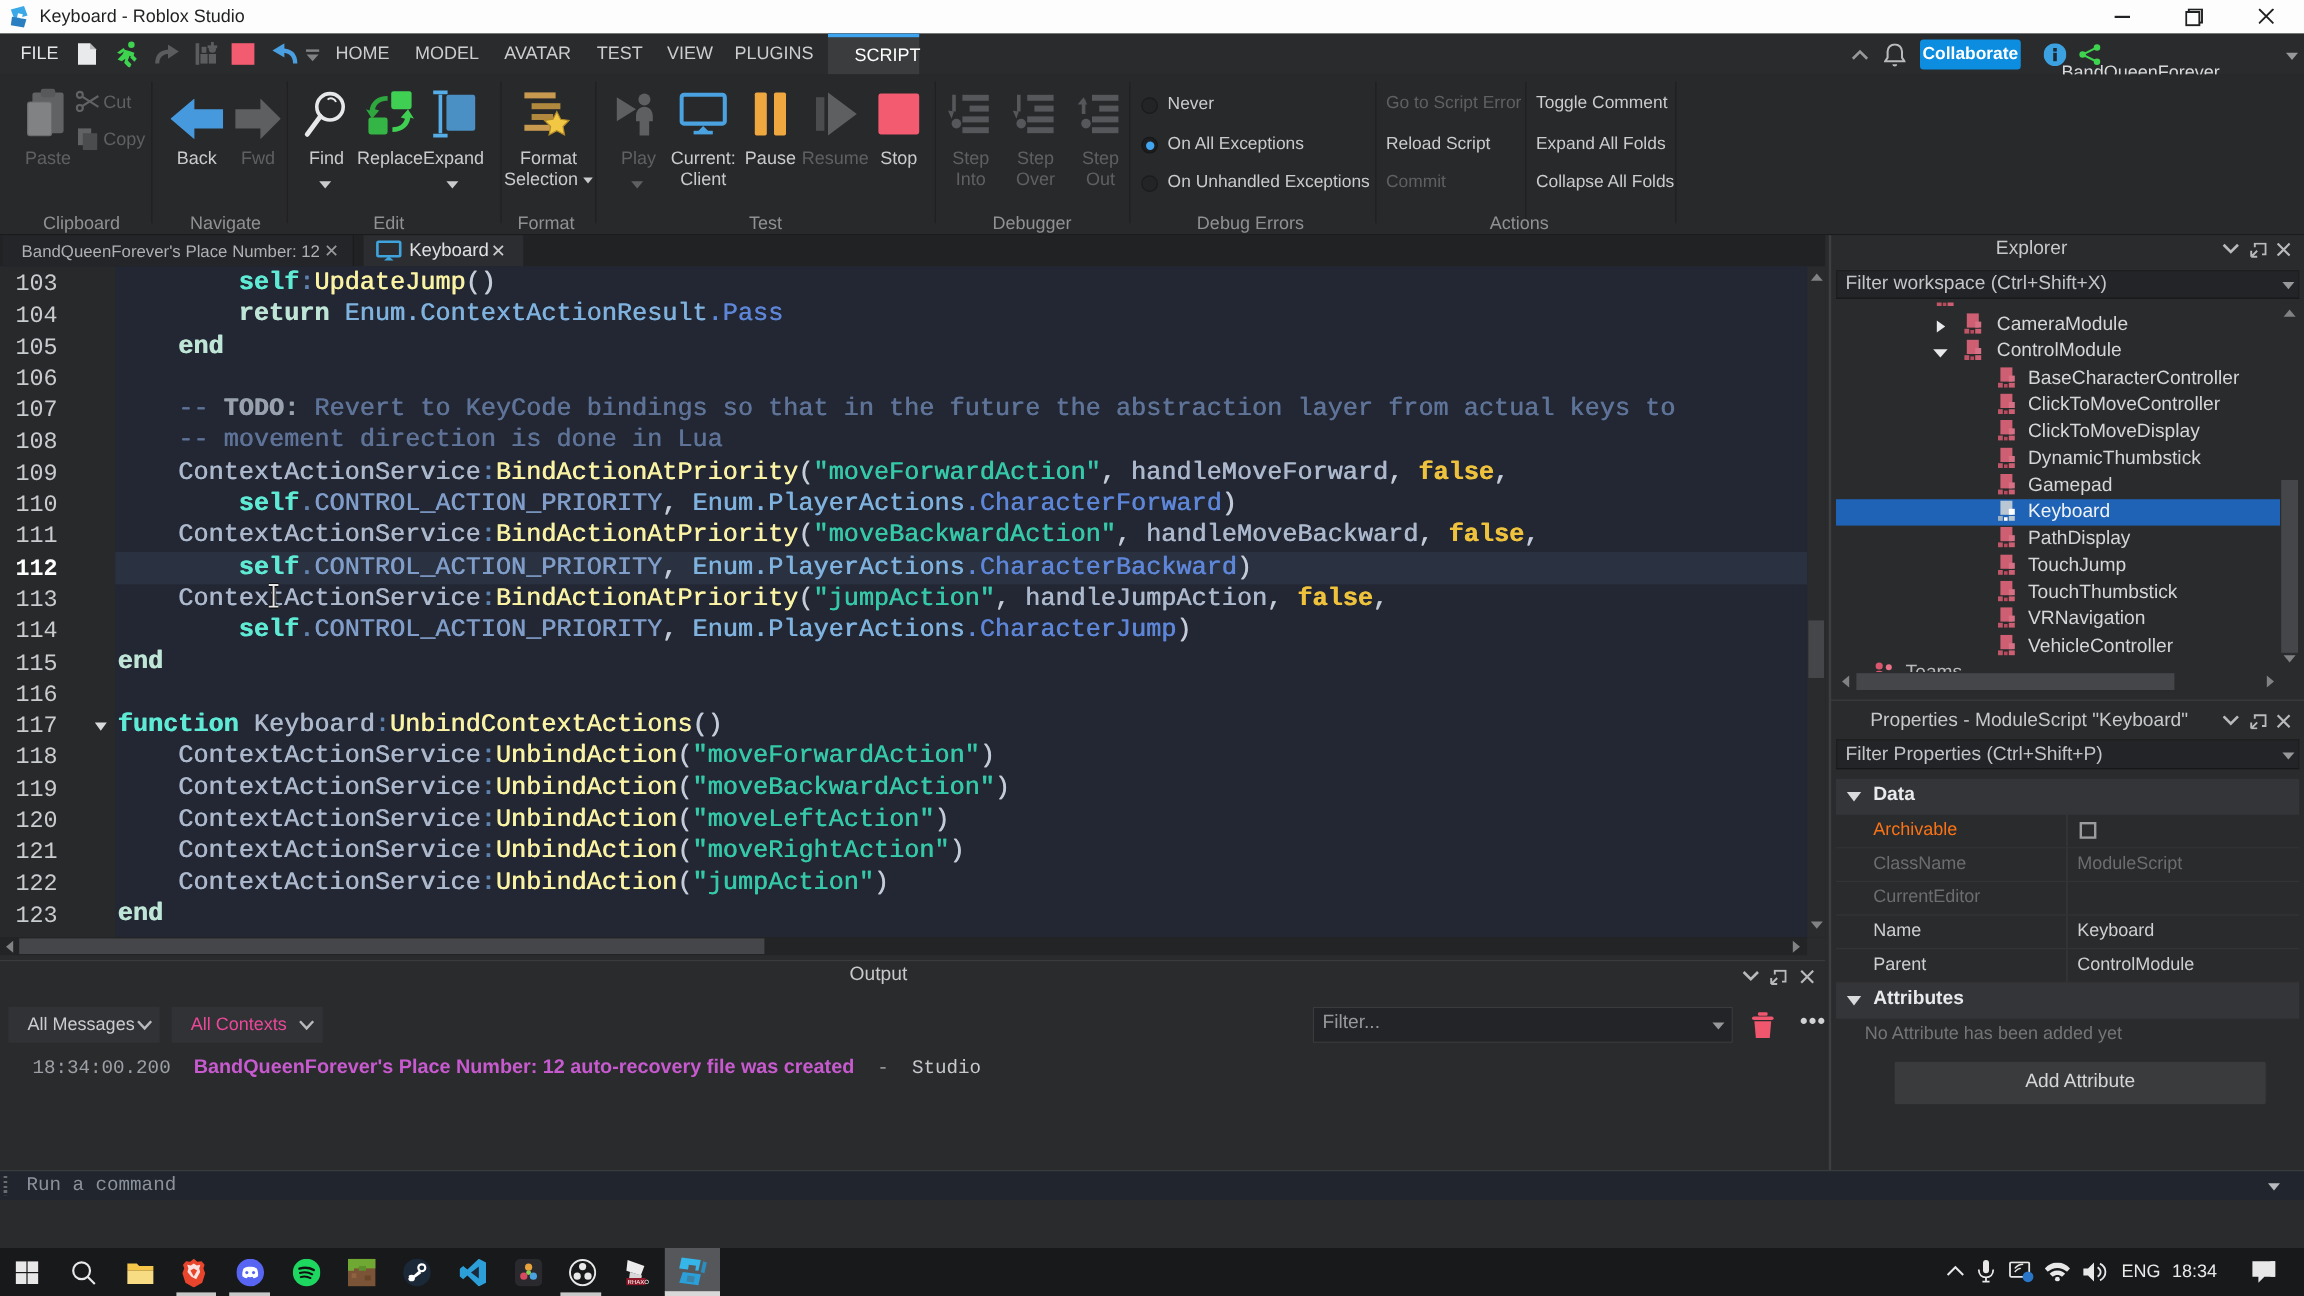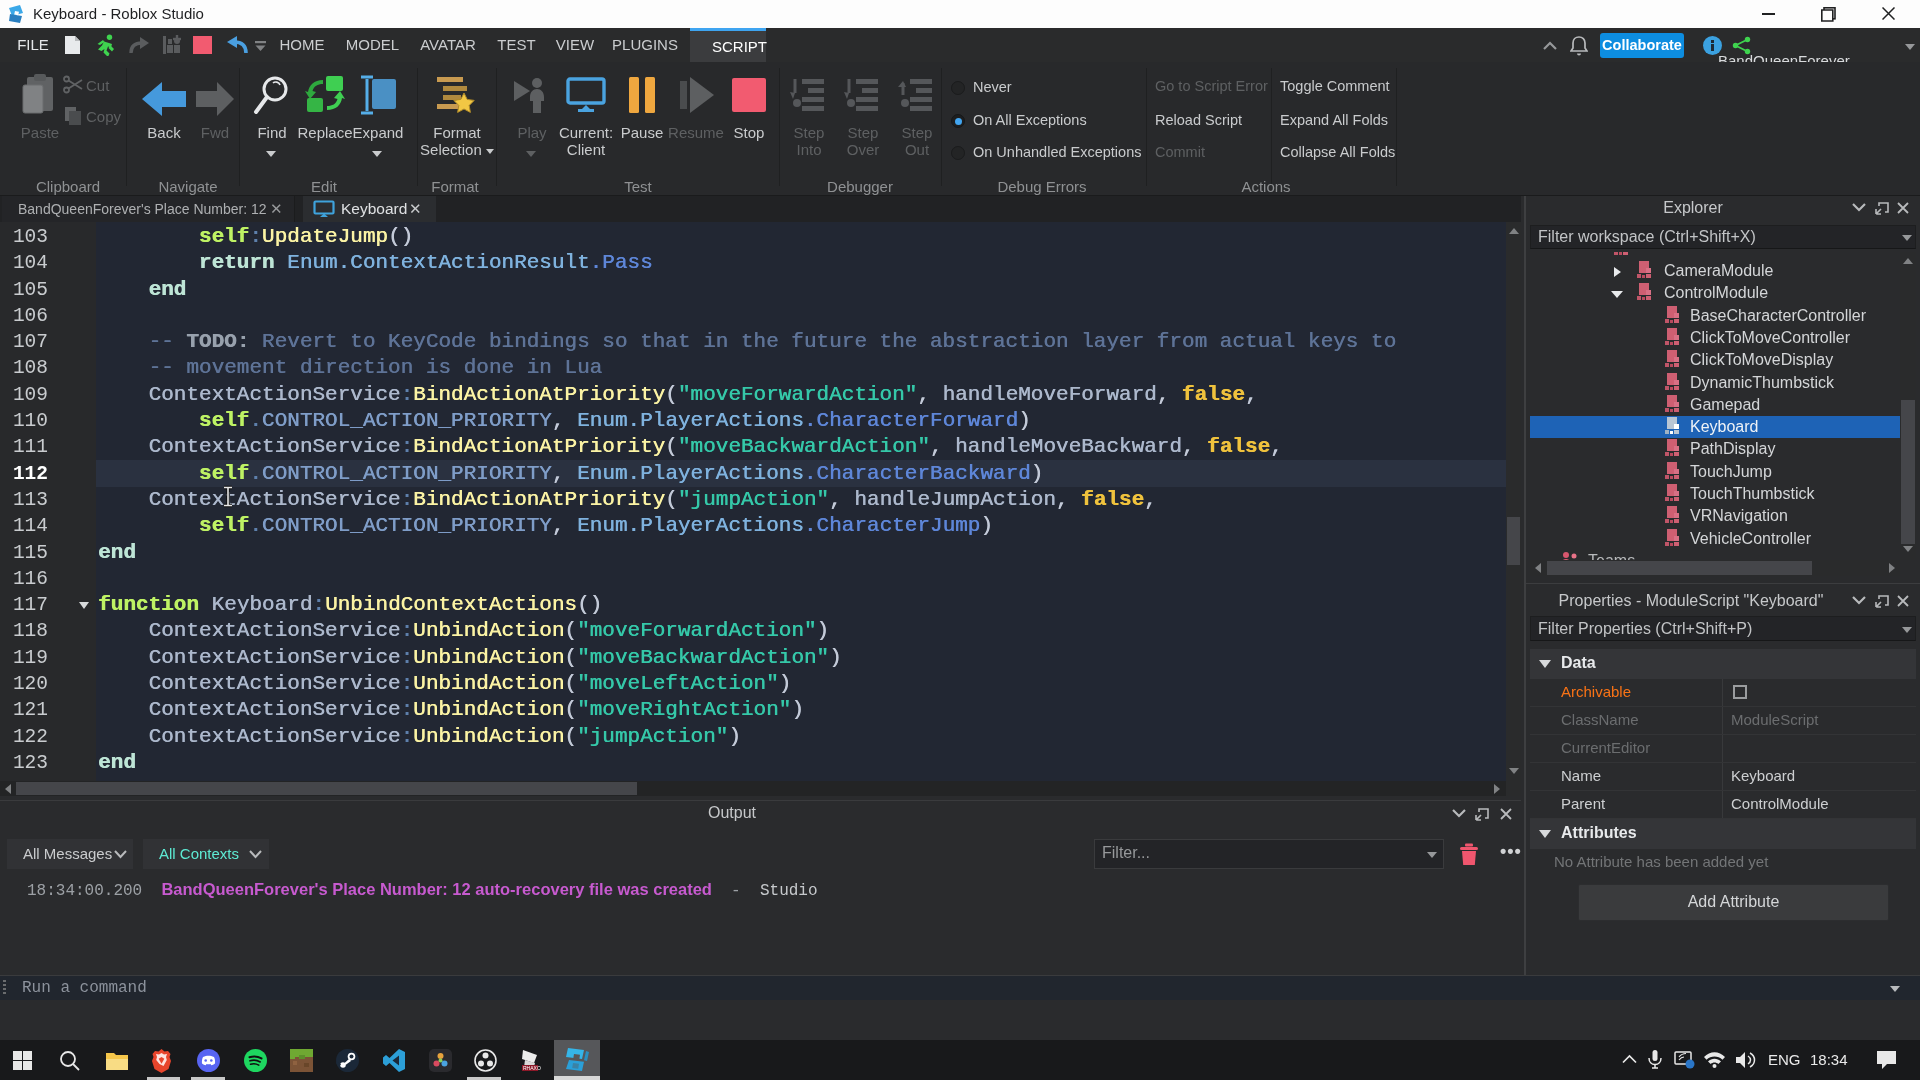--- a/index.html
+++ b/index.html
@@ -20,21 +20,21 @@
 .rlabel{position:absolute;top:116px;width:120px;text-align:center;font-size:15px;color:#8f9193;}
 .ritem{position:absolute;text-align:center;font-size:15px;color:#c9cbcd;}
 .dis{color:#5e6062;}
 
 #doctabs{left:0;top:196px;width:1521px;height:26px;background:#212224;}
 
 #editor{left:0;top:222px;width:1524px;height:559px;background:#222733;}
 #gutter{left:0;top:222px;width:96px;height:559px;background:#28292b;}
 #linenums{position:absolute;left:0;top:2px;width:48px;text-align:right;font-family:"Liberation Mono",monospace;font-size:19.5px;line-height:26.3px;color:#c9cccf;white-space:pre;}
 #code{position:absolute;left:2px;top:2px;font-family:"Liberation Mono",monospace;font-size:21px;line-height:26.3px;white-space:pre;color:#acb8cc;text-shadow:0.5px 0 0 currentColor;}
-.k{color:#bef264;font-weight:bold}
+.k{color:#5eead4;font-weight:bold}
 .m{color:#bee5d6;font-weight:bold}
 .b{color:#efc23d;font-weight:bold}
 .f{color:#fbf3a4}
 .i{color:#acb8cc}
 .c{color:#7f9dc8}
 .e{color:#7fb2de}
 .v{color:#5e86d8}
 .s{color:#35c8a9}
 .cm{color:#5e7397}
 .td{color:#98a1ad;font-weight:bold}
@@ -395,21 +395,21 @@
     <svg style="position:absolute;left:1500px;top:7px" width="12" height="12" viewBox="0 0 12 12">
         <path d="M1 1l10 10M11 1L1 11" stroke="#b8babc" stroke-width="1.8"></path>
       </svg>
     <div style="position:absolute;left:7px;top:38px;width:126px;height:30px;background:#313235;">
       <span style="position:absolute;left:16px;top:6px;font-size:15px;color:#caccce;">All Messages</span>
       <svg style="position:absolute;left:107px;top:11px" width="13" height="9" viewBox="0 0 13 9">
           <path d="M1 1l5.5 6L12 1" fill="none" stroke="#b8babc" stroke-width="2"></path>
         </svg>
     </div>
     <div style="position:absolute;left:143px;top:38px;width:126px;height:30px;background:#313235;">
-      <span style="position:absolute;left:16px;top:6px;font-size:15px;color:#5eead4;text-align:center;">All Contexts</span>
+      <span style="position:absolute;left:16px;top:6px;font-size:15px;color:#ec4899;text-align:center;">All Contexts</span>
       <svg style="position:absolute;left:106px;top:11px" width="13" height="9" viewBox="0 0 13 9">
           <path d="M1 1l5.5 6L12 1" fill="none" stroke="#b8babc" stroke-width="2"></path>
         </svg>
     </div>
     <div style="position:absolute;left:1094px;top:38px;width:350px;height:30px;background:#232427;border:1px solid #3a3b3d;">
       <span style="position:absolute;left:7px;top:4px;font-size:16px;color:#97999b;">Filter...</span>
       <div class="arr" style="left:332px;top:12px;border-left:5px solid transparent;border-right:5px solid transparent;border-top:6px solid #96989a;"></div>
     </div>
     <svg style="position:absolute;left:1459px;top:41px" width="20" height="24" viewBox="0 0 20 24">
         <rect x="1" y="5" width="18" height="3" rx="1.5" fill="#f0566e"></rect>

